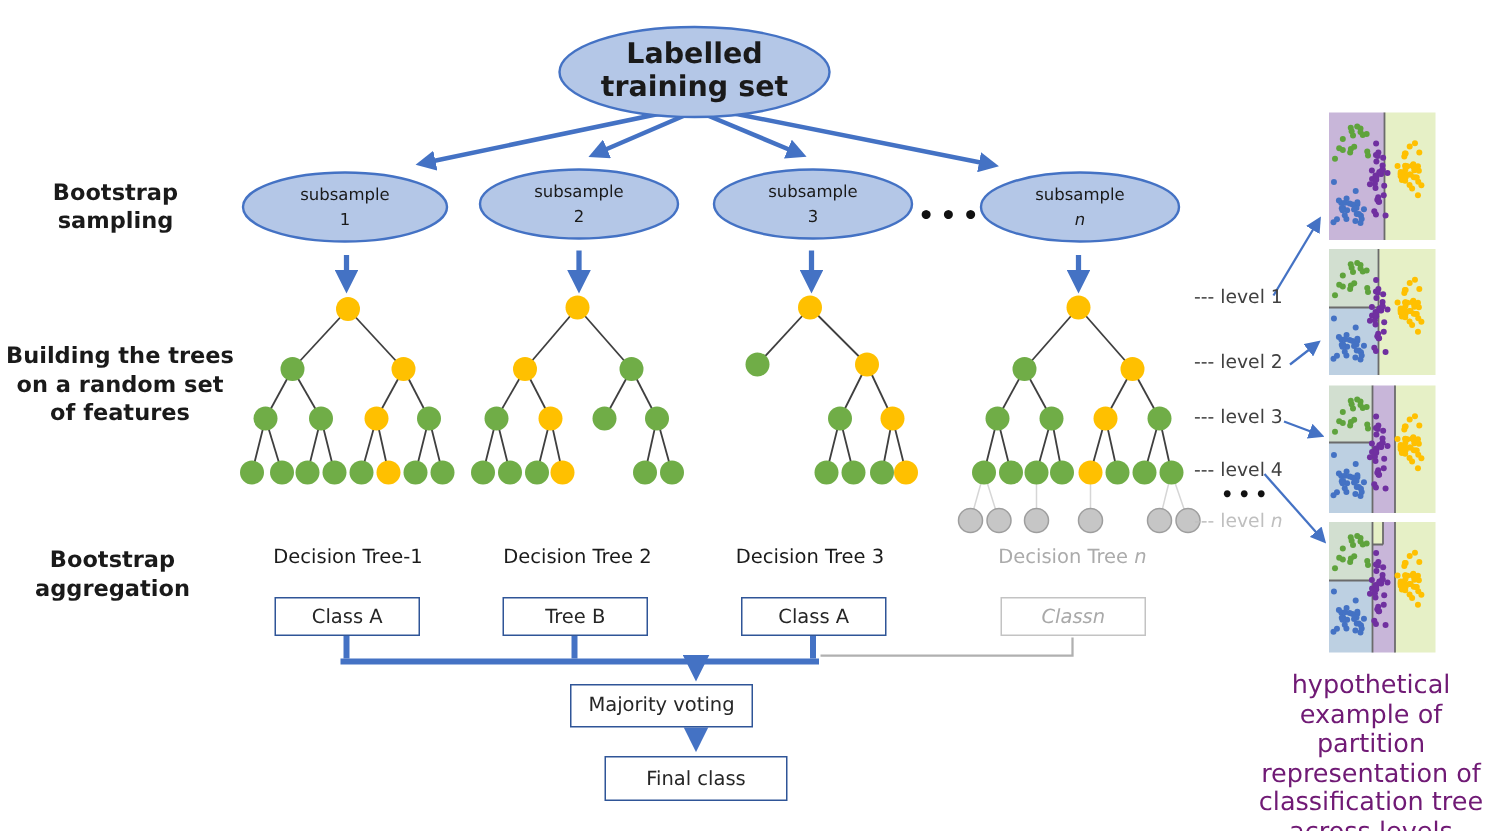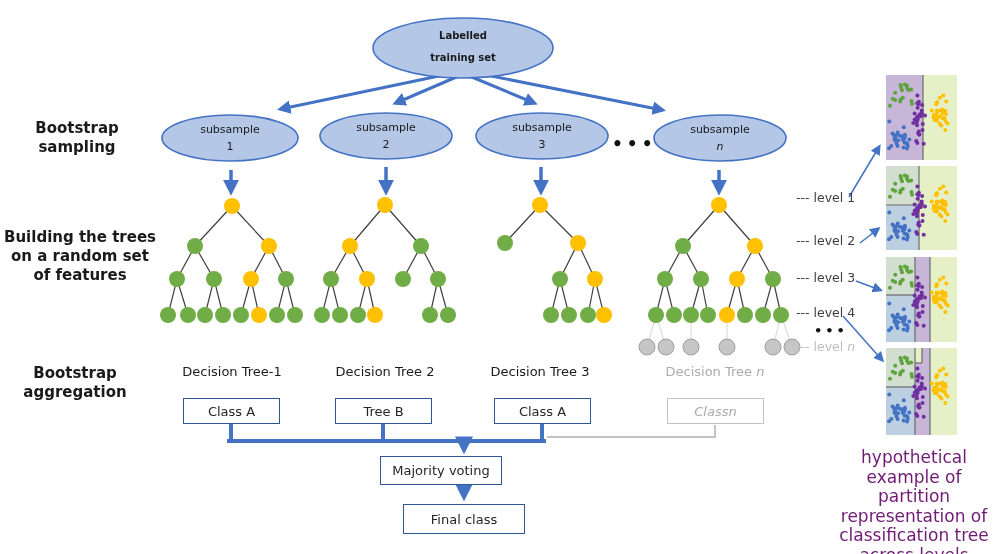--- a/index.html
+++ b/index.html
@@ -3,21 +3,21 @@
 <meta charset="utf-8">
 <style>
   html,body{margin:0;padding:0;background:#fff;}
   #stage{position:relative;width:999px;height:554px;background:#fff;overflow:hidden;
          font-family:"DejaVu Sans","Liberation Sans",sans-serif;color:#1a1a1a;}
   #svg-layer{position:absolute;left:0;top:0;}
   .lbl{position:absolute;white-space:pre-line;text-align:center;}
   .it{font-style:italic;}
   .left-label{font-size:15px;font-weight:bold;line-height:19px;width:170px;}
   .ell-label{font-size:11px;line-height:17px;width:140px;}
-  .root-label{font-size:10px;font-weight:bold;line-height:22px;width:180px;}
+  .root-label{font-size:19px;font-weight:bold;line-height:22px;width:180px;}
   .dt-label{font-size:13px;width:150px;}
   .gray-text{color:#ababab;}
   .box{position:absolute;background:#fff;border:1.5px solid var(--box_blue);
        display:flex;align-items:center;justify-content:center;font-size:13px;color:#262626;}
   .box.gray{border-color:#c3c3c3;color:#a9a9a9;font-style:italic;}
   .level-label{font-size:12.5px;text-align:left;color:#404040;}
   .dots{font-weight:bold;letter-spacing:4px;color:#111;}
   .caption{font-size:17px;line-height:19.5px;width:168px;color:#701a75;}
   .node-ellipse{fill:var(--ellipse_fill);stroke:var(--blue);stroke-width:1.6;}
   .blue-arrow{stroke:var(--blue);fill:none;}

